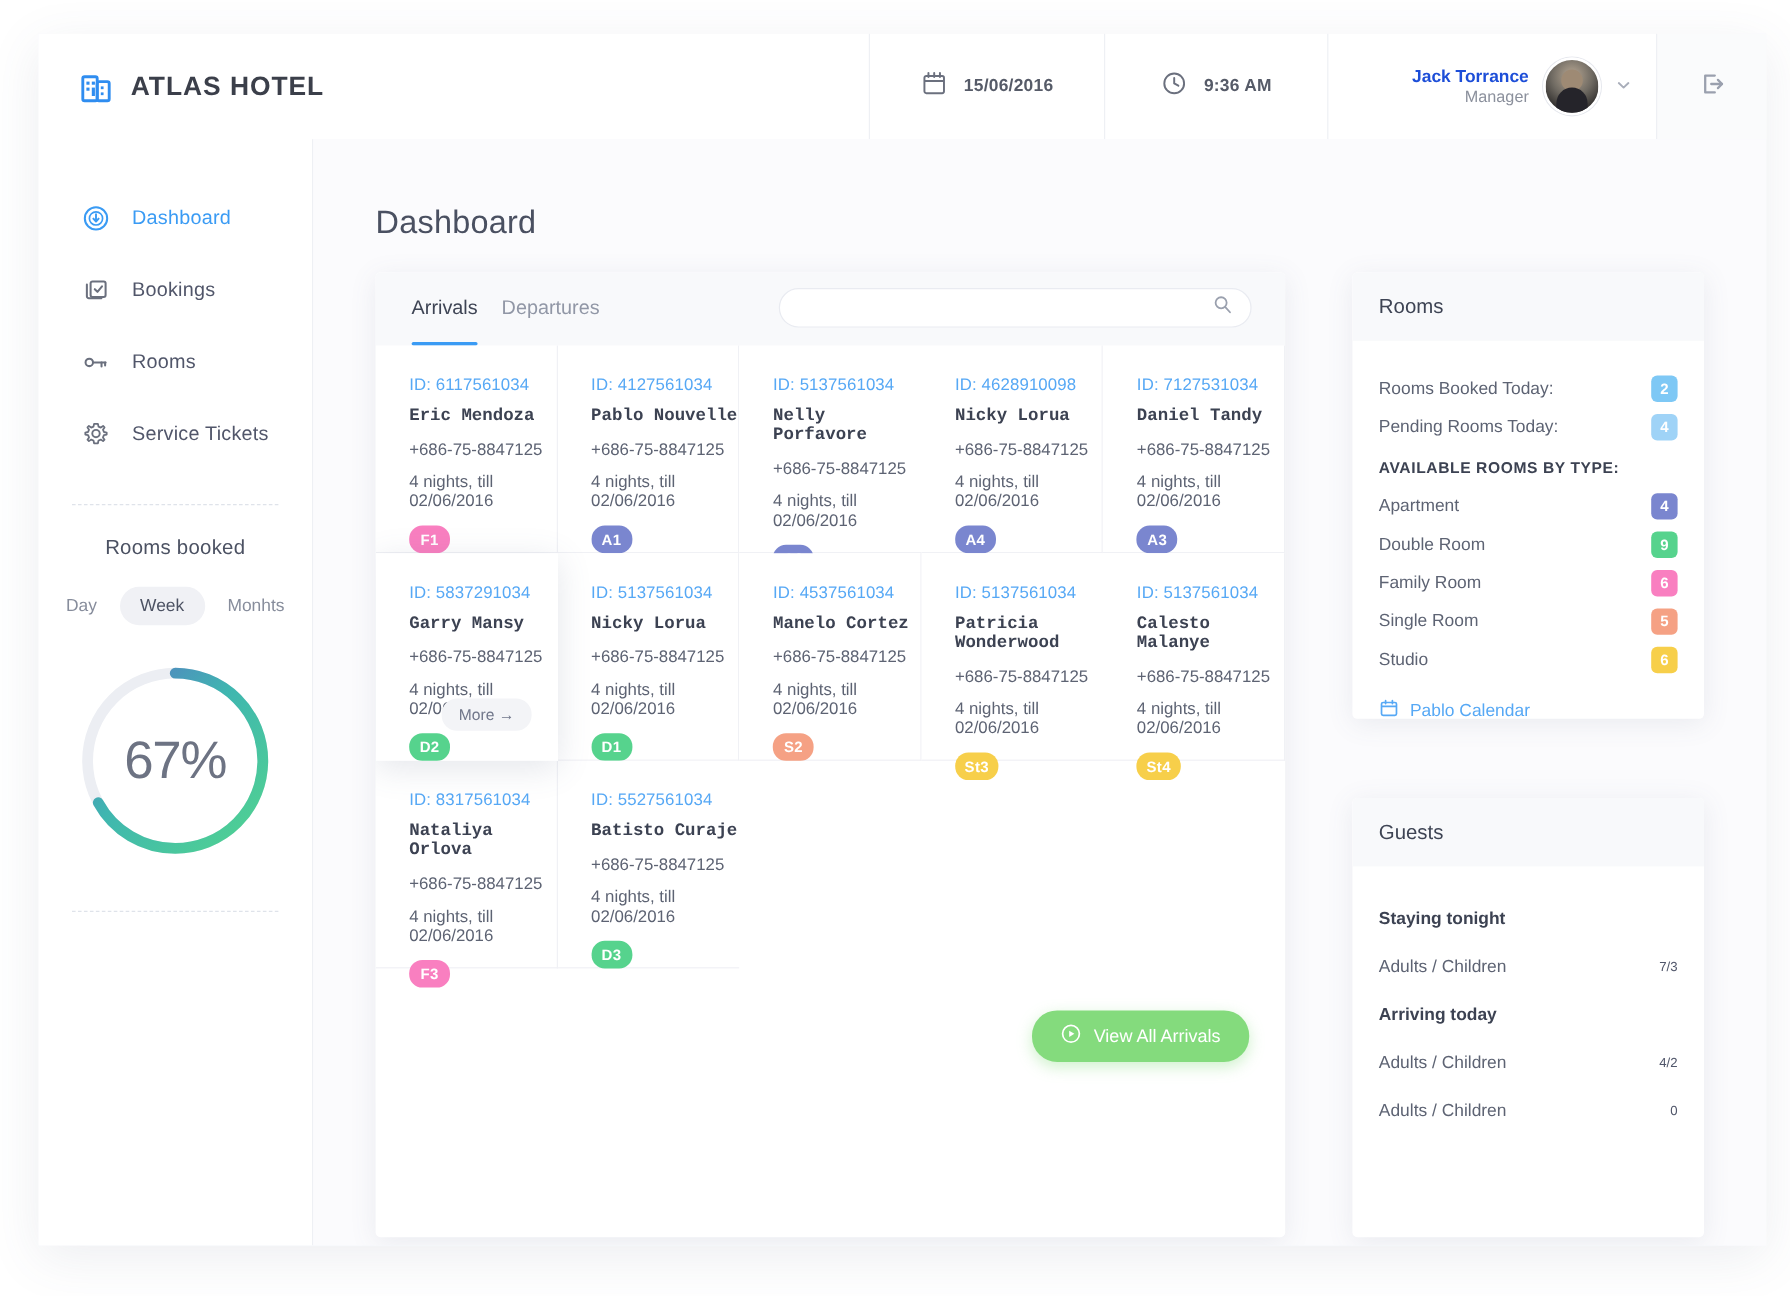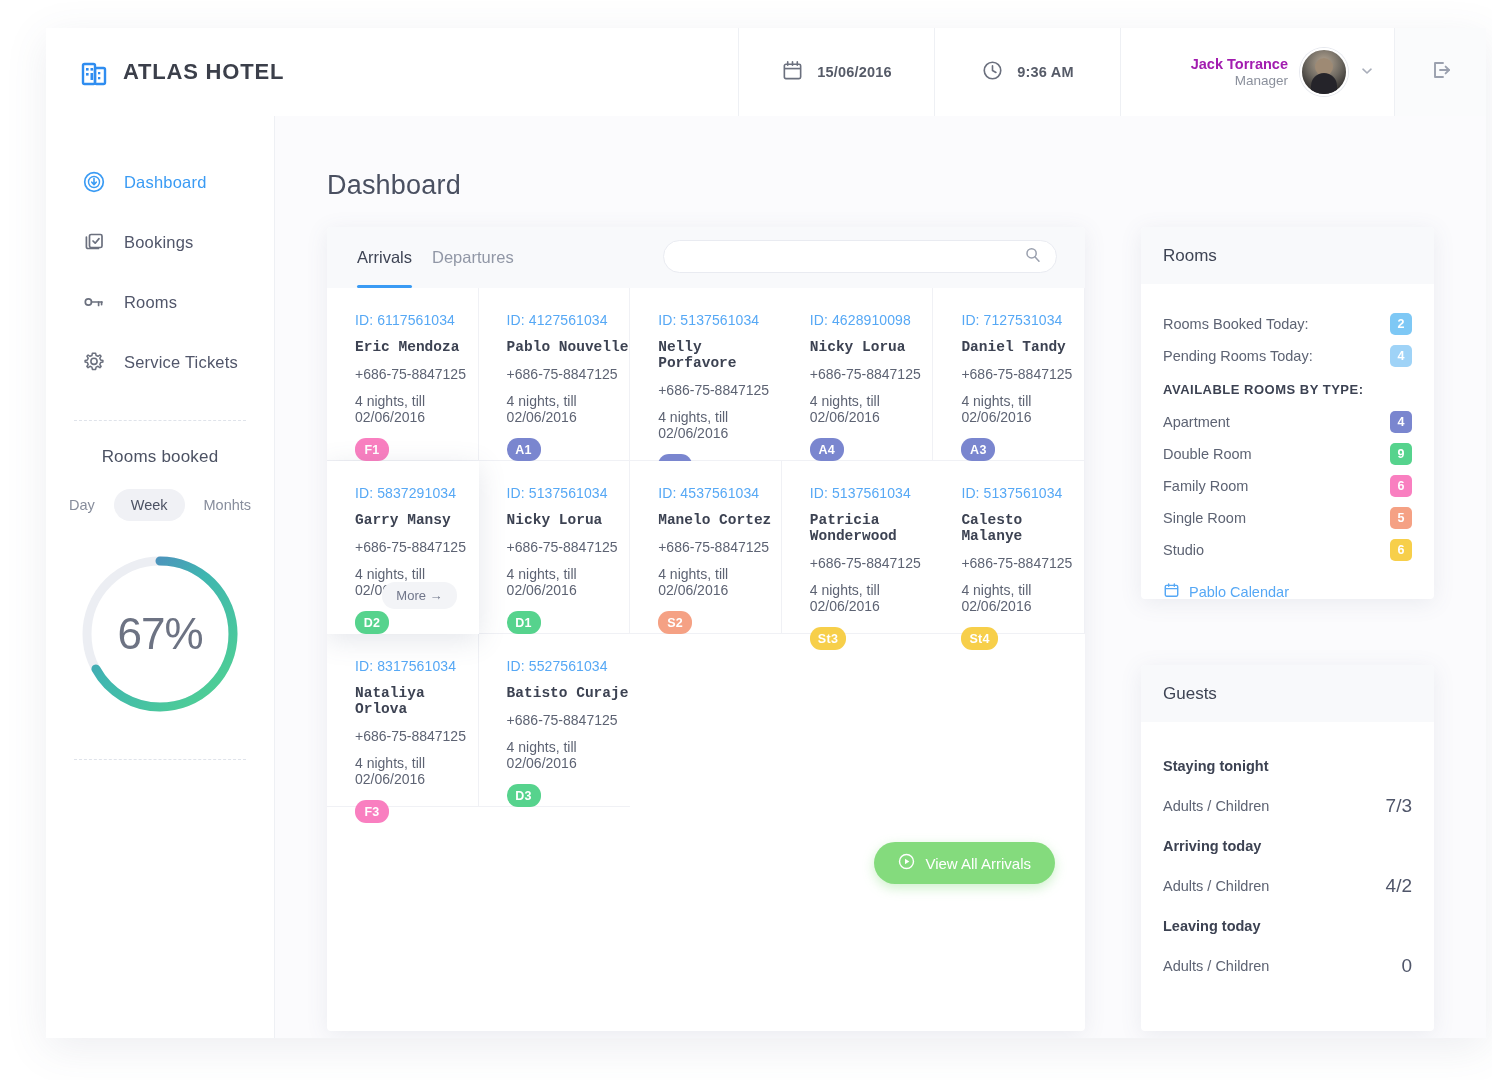--- a/index.html
+++ b/index.html
@@ -15,21 +15,21 @@
   .app {
     position: relative;
     width: 1492px;
     height: 1080px;
     background: #ffffff;
   }
 
   
   .page-frame {
     position: absolute;
-    left: 46px;
+    left: 32px;
     top: 28px;
     width: 1440px;
     height: 1010px;
     background: #fbfbfd;
     box-shadow: 0 10px 40px rgba(80,90,120,0.10);
     overflow: hidden;
   }
 
   
   .topbar {
@@ -71,21 +71,21 @@
     font-weight: bold;
     letter-spacing: 0.2px;
   }
   .topcell.user {
     width: 274px;
     justify-content: flex-end;
     padding-right: 20px;
     gap: 12px;
   }
   .user-text { text-align: right; line-height: 1.25; }
-  .user-name { font-size: 14.5px; font-weight: bold; color: #a21caf; }
+  .user-name { font-size: 14.5px; font-weight: bold; color: #1d4ed8; }
   .user-role { font-size: 13.5px; color: #8b909c; }
   .avatar {
     width: 48px; height: 48px; border-radius: 50%;
     background: radial-gradient(circle at 50% 30%, #b8a894 0%, #6f6a62 45%, #2e2c2b 80%);
     border: 2px solid #ffffff;
     box-shadow: 0 0 0 1px #e6e8ee;
     overflow: hidden;
     position: relative;
     flex: none;
   }
@@ -405,21 +405,21 @@
     font-size: 14.5px;
     cursor: pointer;
   }
   .grow {
     display: flex;
     align-items: center;
     justify-content: space-between;
     height: 40px;
   }
   .grow .glbl { font-size: 14.5px; color: #5d6373; }
-  .grow .gval { font-size: 19px; color: #50566a; }
+  .grow .gval { font-size: 11px; color: #50566a; }
   .ghead {
     font-size: 14.5px;
     font-weight: bold;
     color: #3c4252;
     height: 40px;
     display: flex; align-items: center;
   }
 </style>
 </head>
 <body>
@@ -766,21 +766,20 @@
             <span class="glbl">Adults / Children</span>
             <span class="gval">7/3</span>
           </div>
 
           <div class="ghead">Arriving today</div>
           <div class="grow">
             <span class="glbl">Adults / Children</span>
             <span class="gval">4/2</span>
           </div>
 
-          <div class="ghead">Leaving today</div>
           <div class="grow">
             <span class="glbl">Adults / Children</span>
             <span class="gval">0</span>
           </div>
         </div>
       </div>
 
     </div>
   </div>
 </div>

